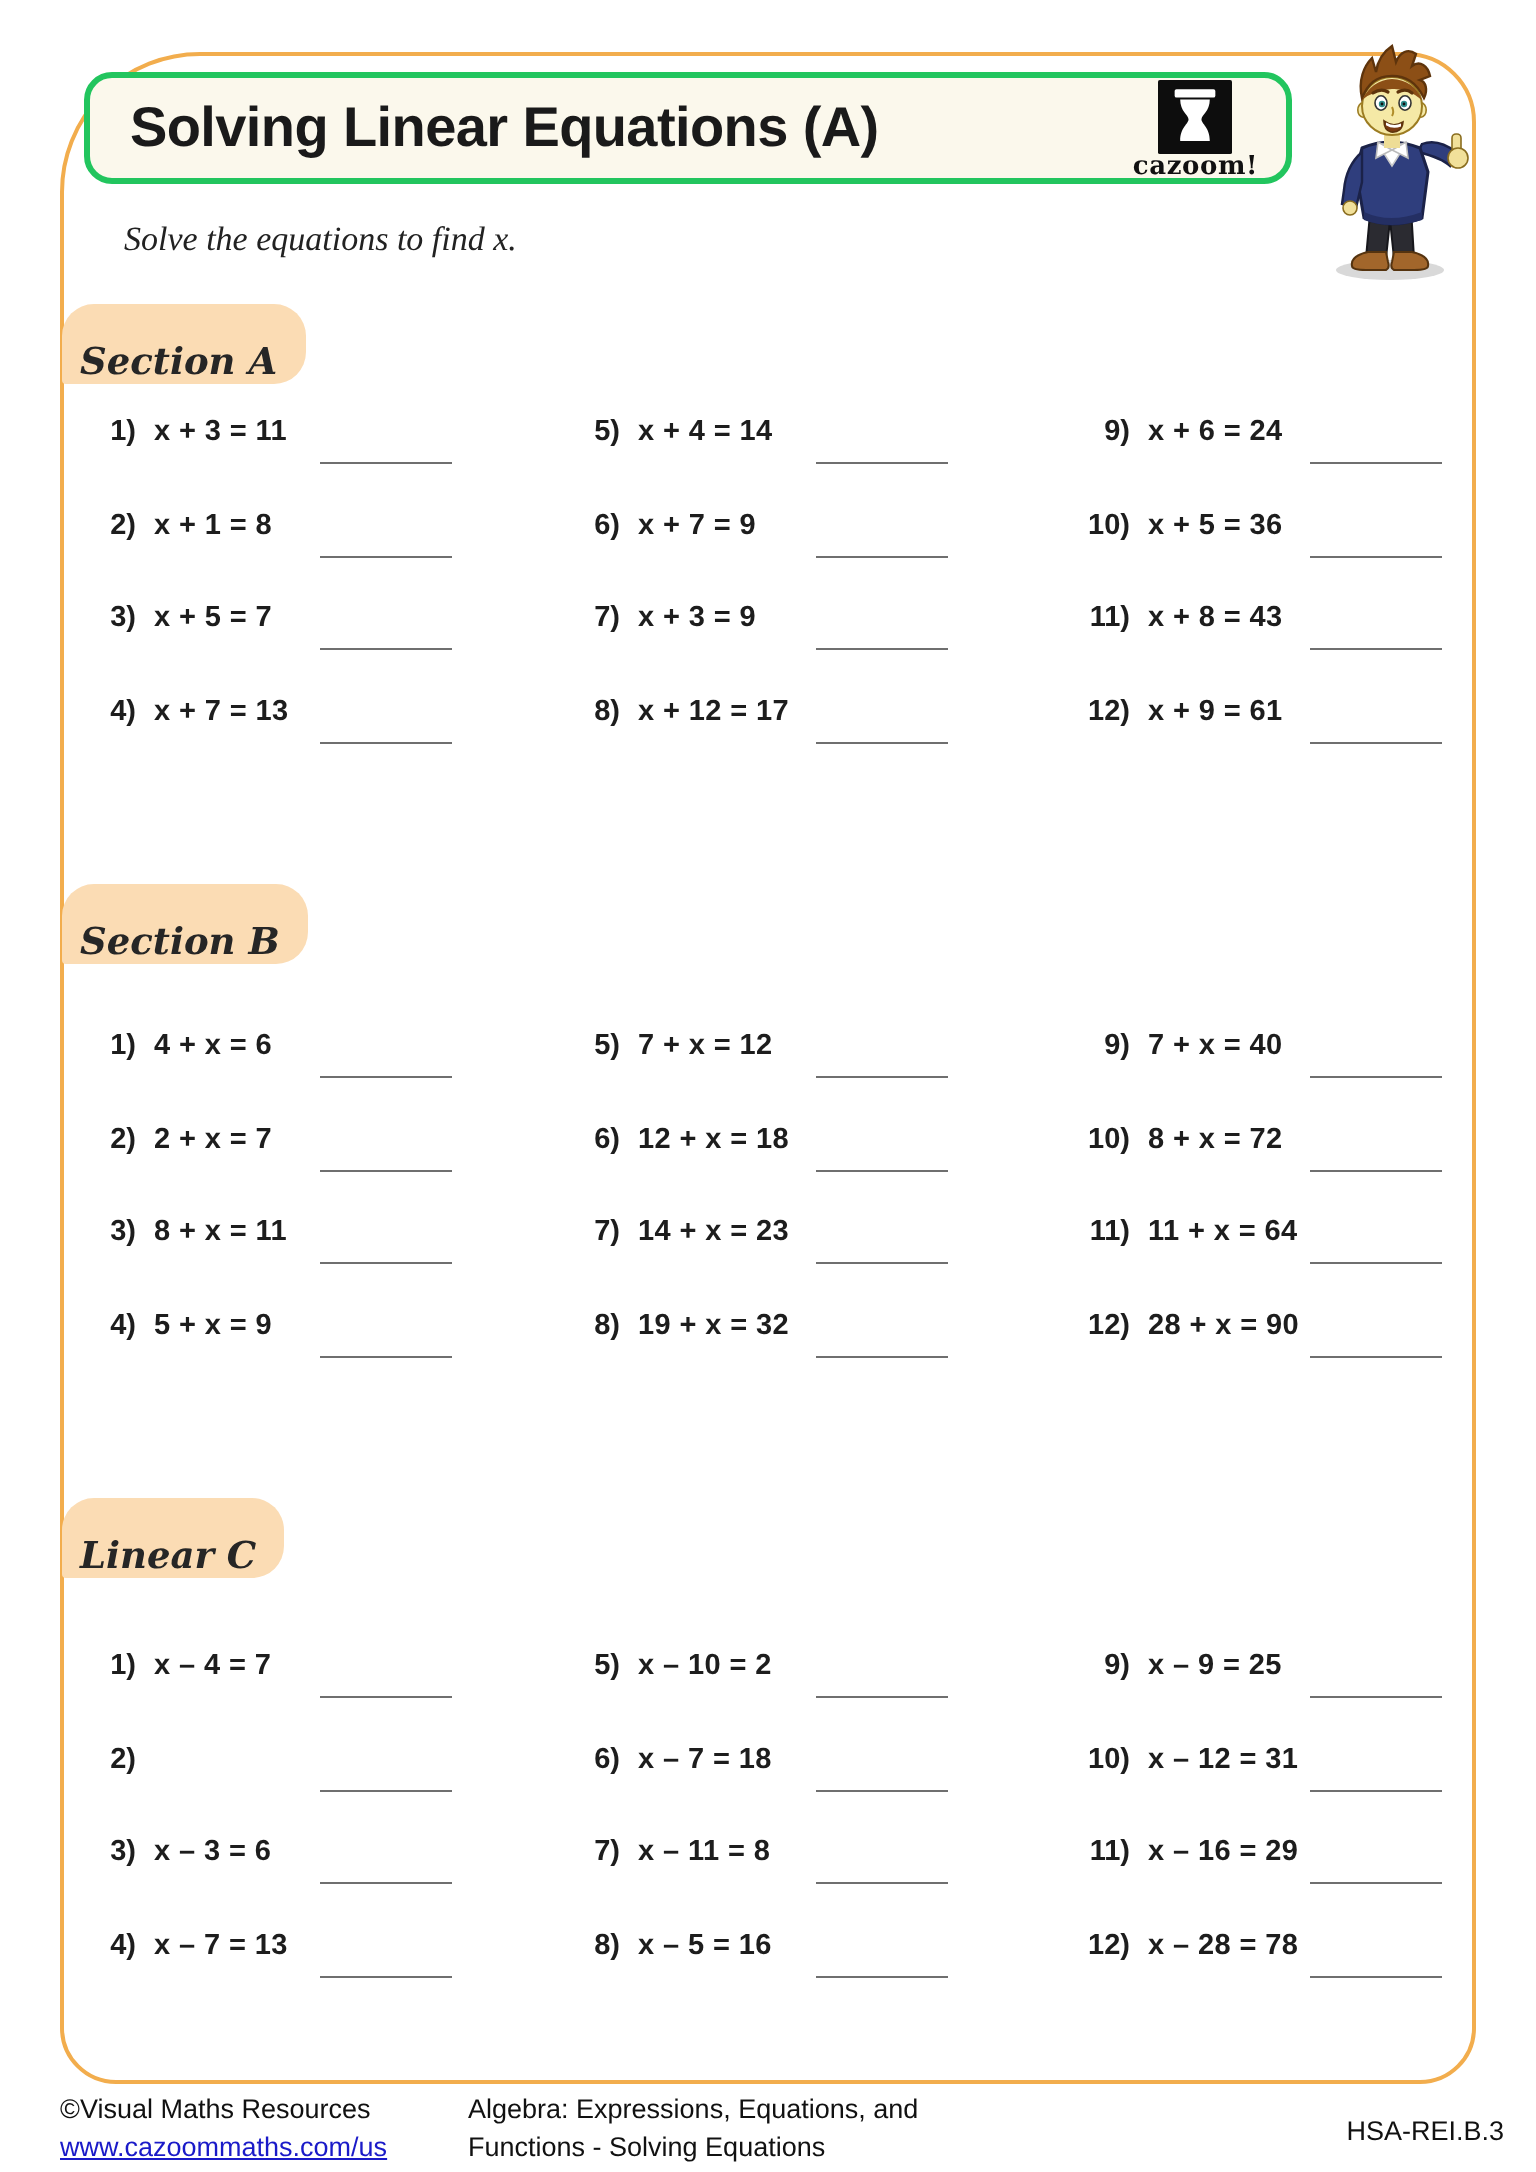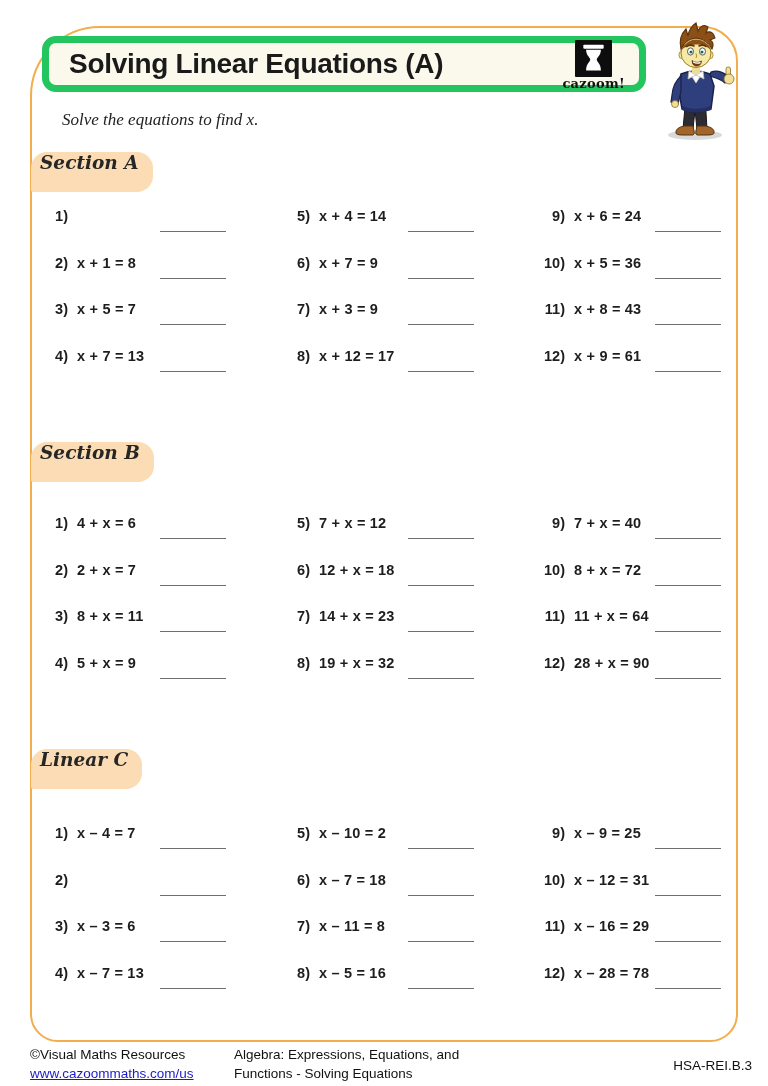--- a/index.html
+++ b/index.html
@@ -7,21 +7,21 @@
     width:768px;height:1086px;position:relative;background:#ffffff;
     font-family:"Liberation Sans",sans-serif;color:#1d1d1d;overflow:hidden;
   }
   .page-border{
     position:absolute;left:30px;top:26px;width:704px;height:1012px;
     border:2px solid #f2ad4d;border-radius:70px 35px 28px 28px;
   }
   
   .title-box{
     position:absolute;left:42px;top:36px;width:604px;height:56px;
-    background:#fbf8ec;border:7px solid #22c55e;border-radius:14px;
+    background:#fbf8ec;border:3px solid #22c55e;border-radius:14px;
     display:flex;align-items:center;box-sizing:border-box;
   }
   .title-text{
     flex:1;font-size:28px;font-weight:bold;color:#1a1a1a;
     padding-left:20px;letter-spacing:-0.3px;white-space:nowrap;
   }
   .logo{display:flex;flex-direction:column;align-items:center;margin-right:14px;margin-top:2px;}
   .logo svg{width:37px;height:37px;display:block;}
   .logo-text{
     font-family:"DejaVu Serif",serif;font-weight:bold;font-size:13px;
@@ -29,21 +29,21 @@
   }
   .mascot{position:absolute;left:648px;top:22px;width:100px;height:120px;}
   .instruction{
     position:absolute;left:62px;top:110px;
     font-family:Liberation Serif, serif;font-style:italic;font-size:17px;color:#222;
   }
   
   .section-label{
     position:absolute;left:31px;min-width:90px;height:40px;
     background:#fbdcb4;border-radius:16px 16px 16px 2px;
-    display:flex;align-items:flex-start;padding:0 14px 0 9px;box-sizing:border-box;
+    display:flex;align-items:flex-end;padding:0 14px 0 9px;box-sizing:border-box;
   }
   .section-label span{
     font-family:"DejaVu Serif",serif;font-style:italic;font-weight:bold;
     font-size:18.5px;color:#262626;white-space:nowrap;
   }
   #label-a{top:152px}#label-b{top:442px}#label-c{top:749px}
   
   .grid{position:absolute;left:0;width:768px;}
   #grid-a{top:195px}#grid-b{top:502px}#grid-c{top:812px}
   .col{position:absolute;top:0;}
@@ -126,20 +126,21 @@
 
 <div class="instruction">Solve the equations to find x.</div>
 
 <div class="section-label" id="label-a">
   <span>Section A</span>
 </div>
 <div class="grid" id="grid-a">
     <div class="col col1">
       <div class="prob">
         <span class="pnum">1)</span>
+        <span class="peq">x + 3 = 11</span>
         <span class="pline"></span>
       </div>
       <div class="prob">
         <span class="pnum">2)</span>
         <span class="peq">x + 1 = 8</span>
         <span class="pline"></span>
       </div>
       <div class="prob">
         <span class="pnum">3)</span>
         <span class="peq">x + 5 = 7</span>

